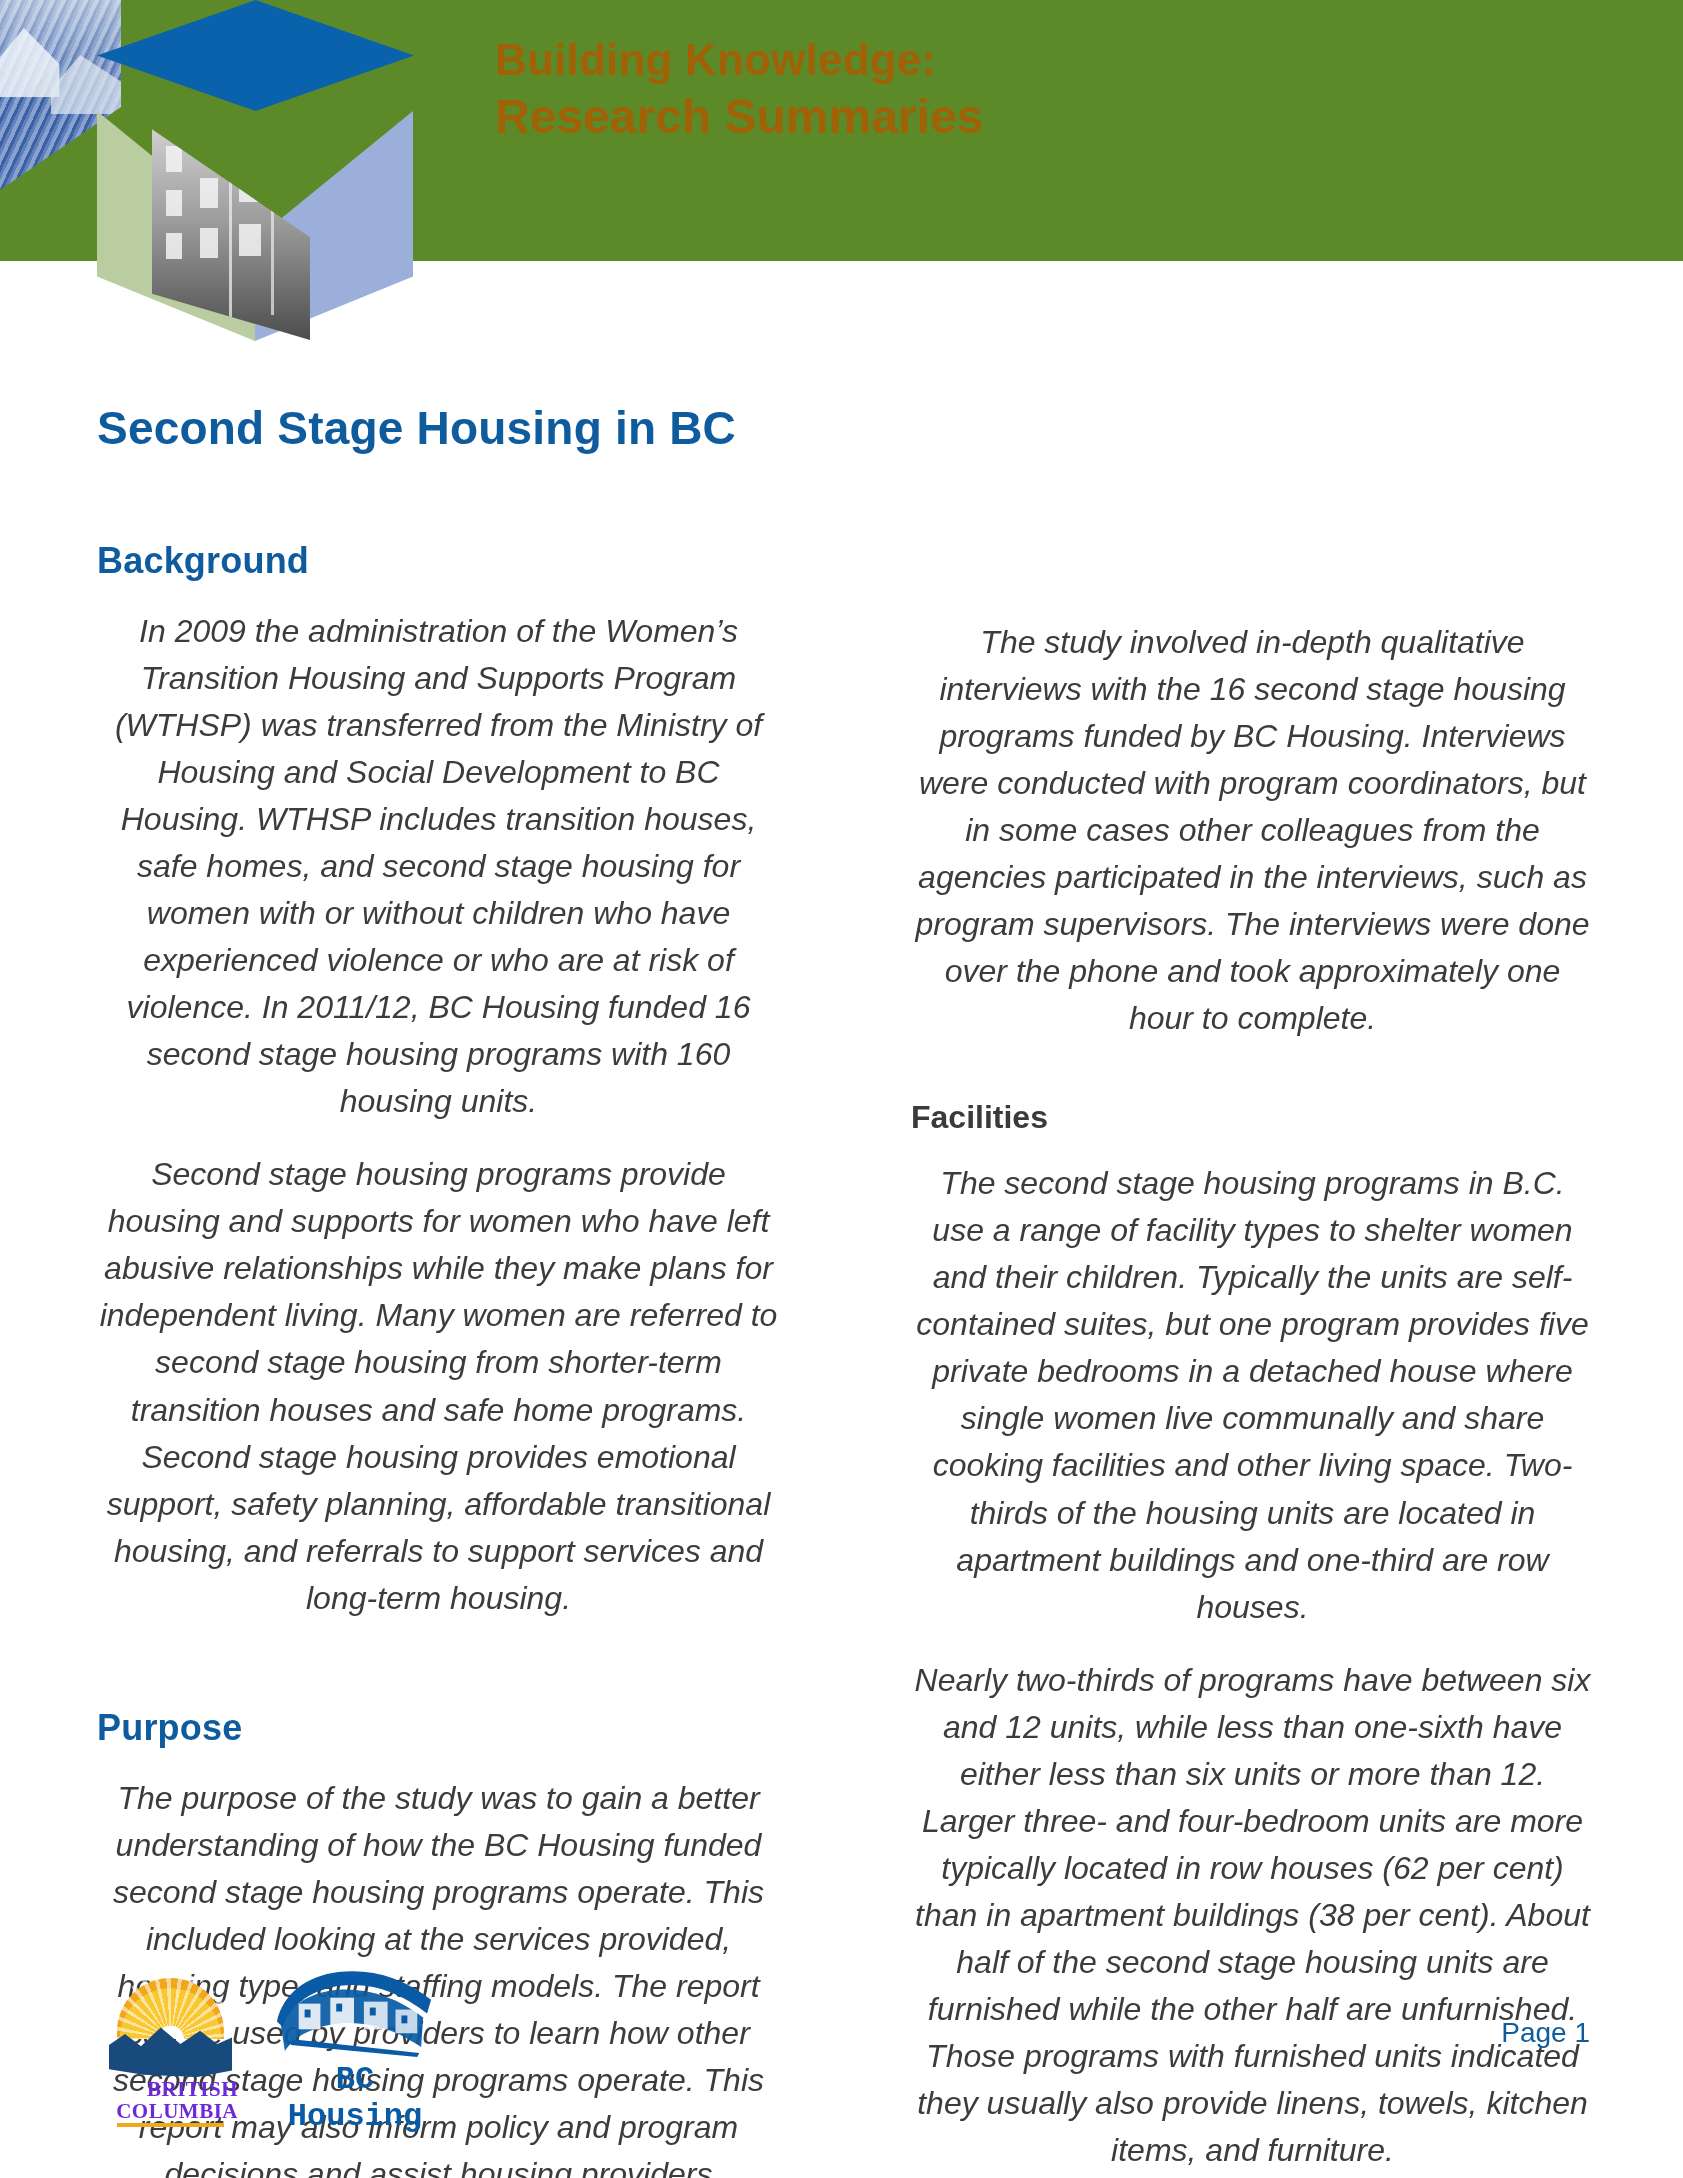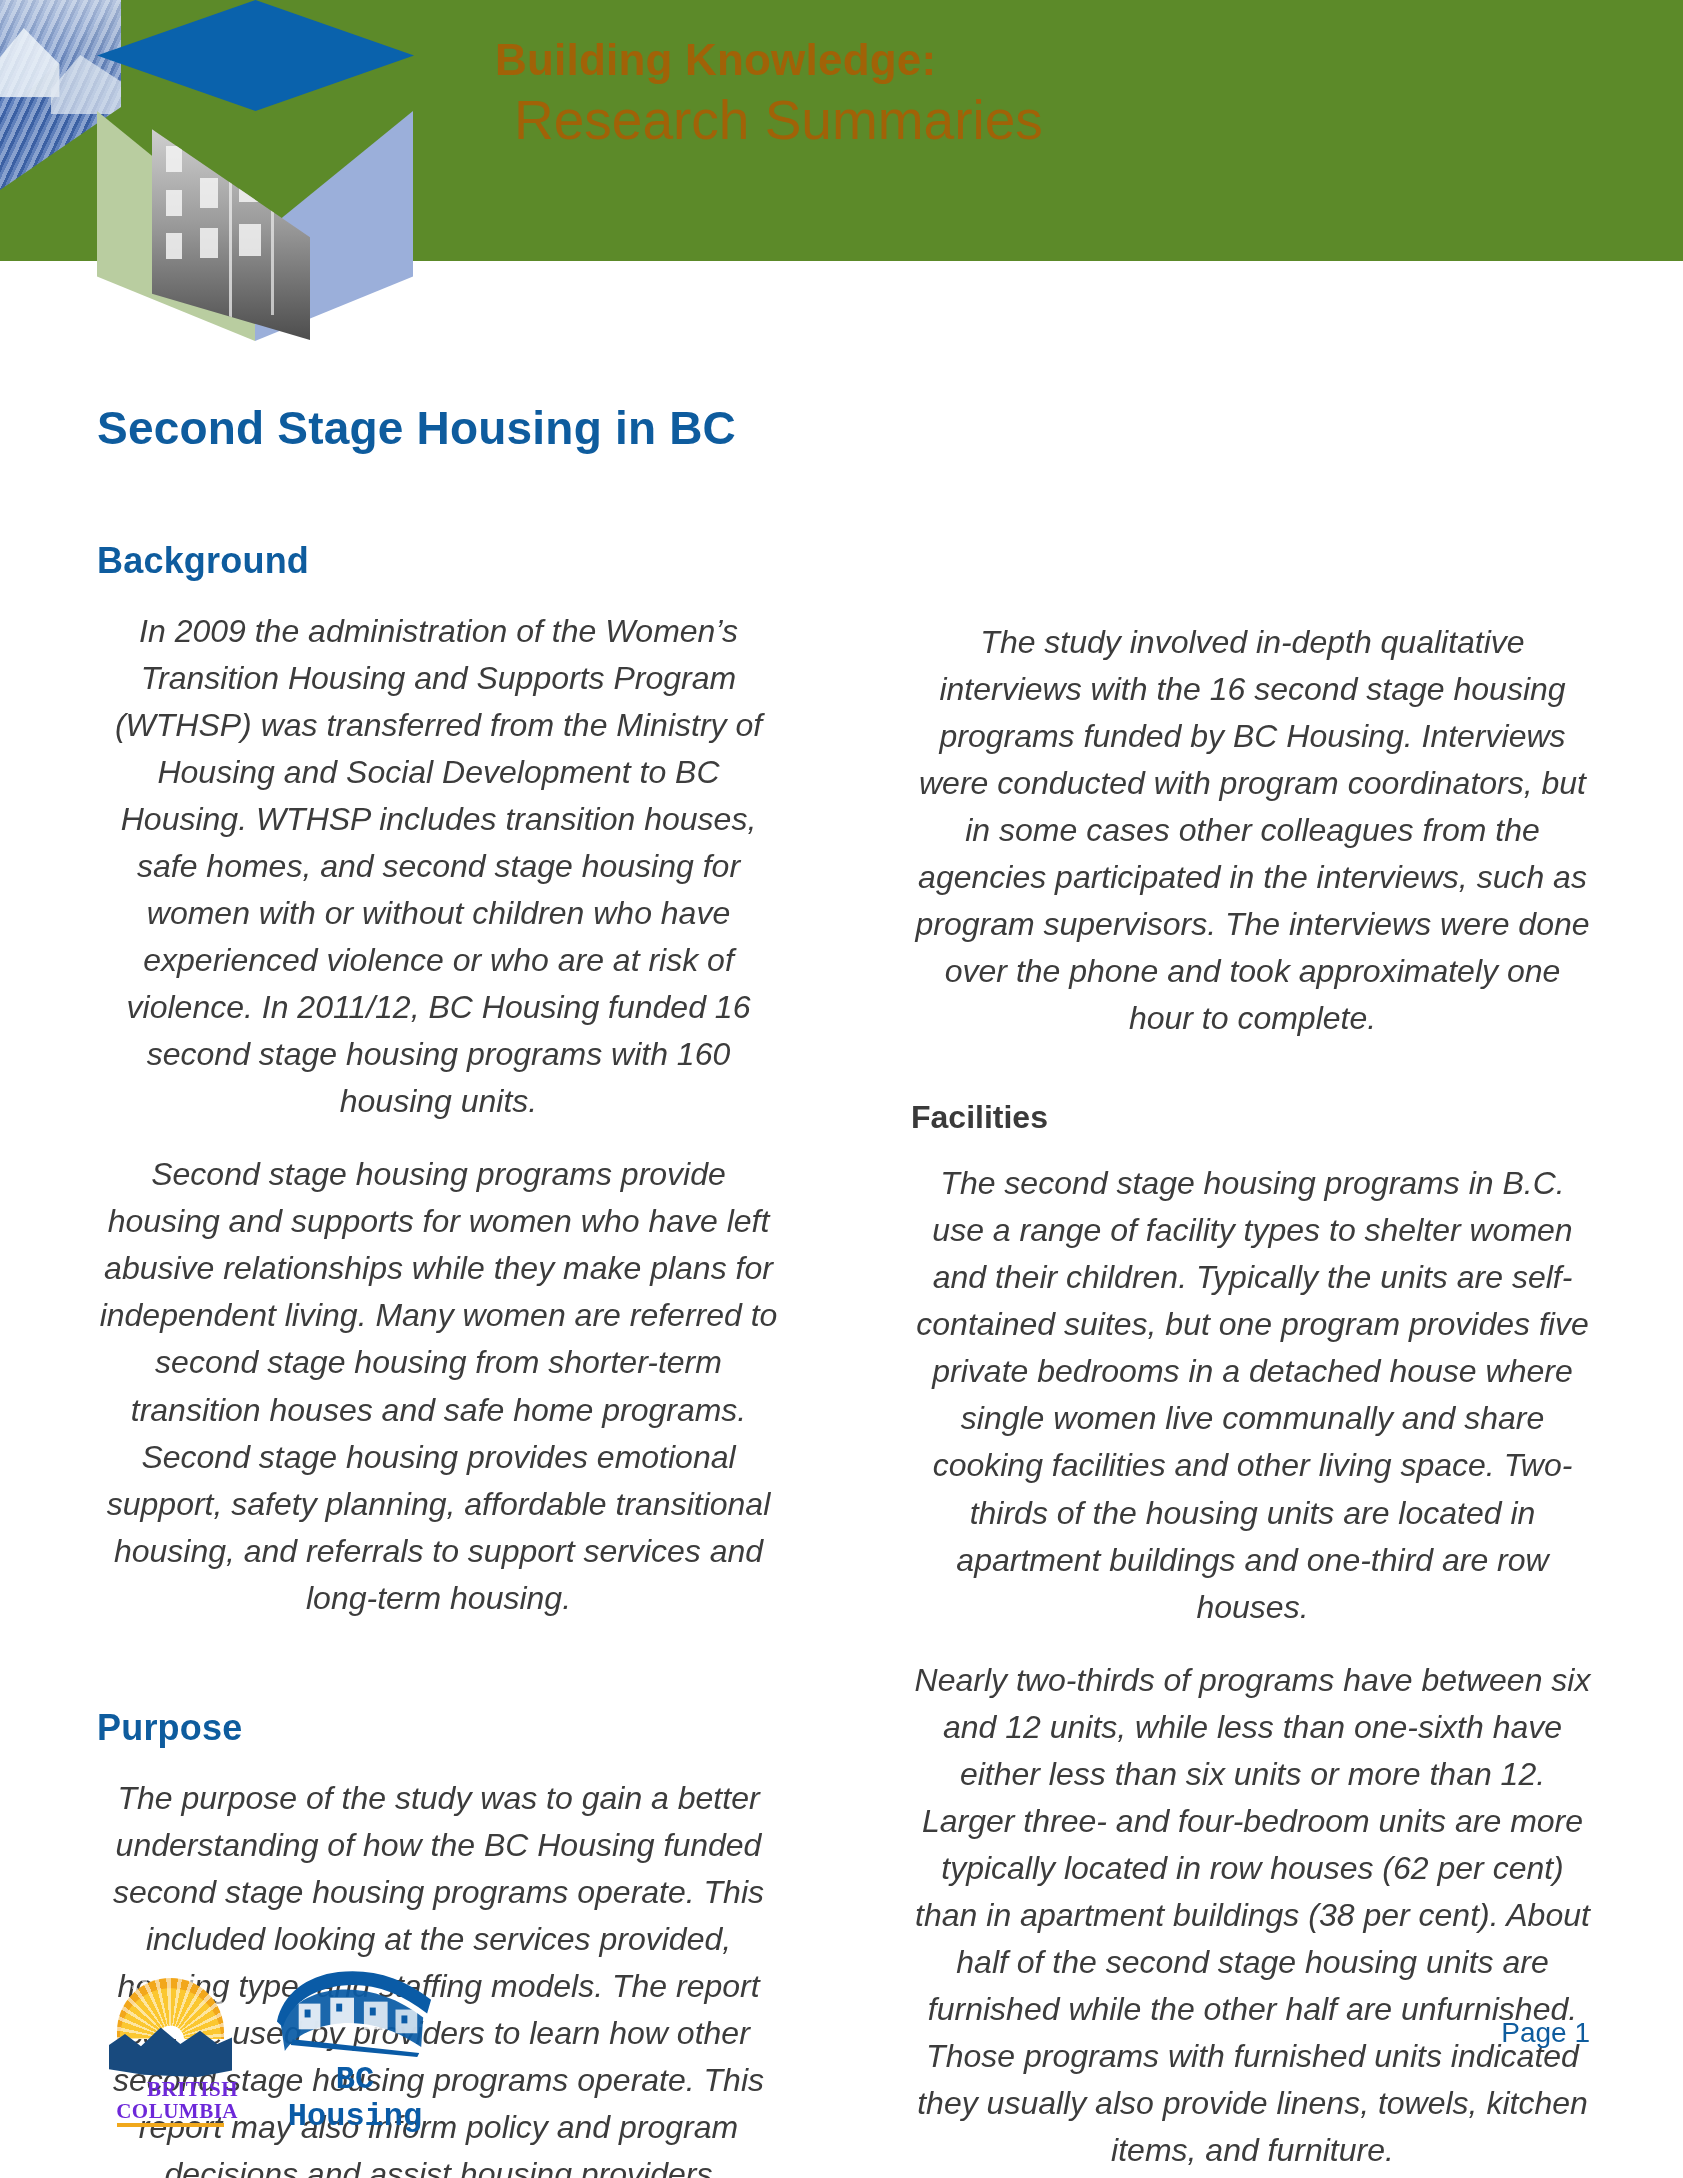--- a/index.html
+++ b/index.html
@@ -113,26 +113,25 @@
     color: #a16207;
   }
   .ht-line1 {
     font-size: 44px;
     font-weight: bold;
     letter-spacing: 0.2px;
     line-height: 1.18;
     font-stretch: condensed;
   }
   .ht-line2 {
-    font-size: 55px;
-    font-weight: normal;
+    font-size: 48px;
+    font-weight: bold;
     line-height: 1.12;
     margin-top: 4px;
     font-stretch: condensed;
-    margin-left: 19px;
   }
 
   
   .doc-title {
     position: absolute;
     left: 97px; top: 401px;
     font-size: 46px;
     color: #0E5C9E;
     letter-spacing: 0.2px;
   }

